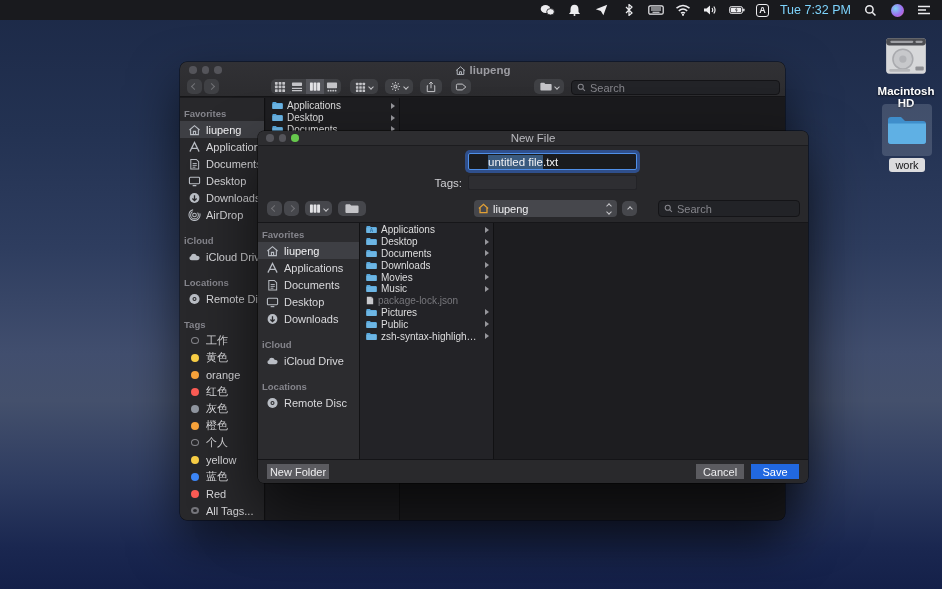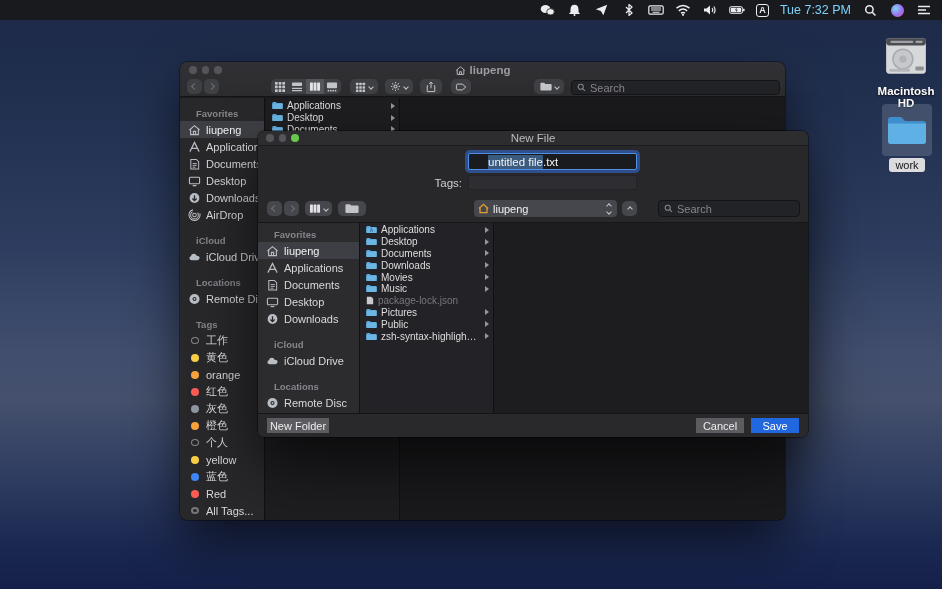--- a/index.html
+++ b/index.html
@@ -55,38 +55,38 @@
     border-bottom:1px solid #151517; }
   .fw-titlebar { position:absolute; top:0; left:0; right:0; height:16px; display:flex; align-items:center; padding-left:9px; }
   .fw-title-wrap { position:absolute; left:0; right:0; top:2px; display:flex; justify-content:center; align-items:center; gap:4px; }
   .fw-title { font-size:11.5px; color:#9c9ca2; font-weight:bold; }
   .fw-toolbar { position:absolute; top:17px; left:0; right:0; height:18px; }
   .fw-toolbar .tb-btn { position:absolute; height:15px; }
   .fw-sidebar { position:absolute; top:36px; left:0; width:85px; bottom:0; background:#28282b; border-right:1px solid #111113; overflow:hidden; }
   .fw-content { position:absolute; top:36px; left:86px; right:0; bottom:0; background:#1a1a1d; }
   .fw-col1 { position:absolute; left:0; top:0; width:134px; bottom:0; background:#1e1e21; border-right:1px solid #101012; }
 
-  .sb-label { font-size:9.5px; font-weight:bold; color:#85858c; padding:4px 0 2px 16px; white-space:nowrap; }
+  .sb-label { font-size:9.5px; font-weight:bold; color:#85858c; padding:4px 0 2px 4px; white-space:nowrap; }
   .sb-row { height:17px; display:flex; align-items:center; gap:5px; padding-left:8px; font-size:11px; color:#d9d9dc; white-space:nowrap; }
   .sb-row.sel { background:#3e3f44; color:#f2f2f4; }
   .sb-ic { width:13px; height:13px; flex:0 0 13px; display:flex; align-items:center; justify-content:center; }
   .sb-ic svg { display:block; }
   .tag-dot { width:8px; height:8px; border-radius:50%; flex:0 0 8px; margin:0 2.5px; }
   .tag-dot.outline { border:1.3px solid #86868c; background:transparent !important; width:7px; height:7px; }
   .tag-dot.ring { border:2px solid #76767c; background:transparent !important; width:7px; height:7px; }
 
   .list-row { height:11.8px; display:flex; align-items:center; gap:4px; padding:0 4px 0 6px; font-size:10px; color:#dededf; white-space:nowrap; }
   .list-row .lbl { overflow:hidden; text-overflow:ellipsis; }
   .list-row .spacer { flex:1; }
   .list-row .arr { width:0; height:0; border-left:4px solid #97979c; border-top:3px solid transparent; border-bottom:3px solid transparent; }
   .list-row.disabled { color:#77777c; }
   .fold { width:11px; height:9px; flex:0 0 11px; }
 
   
-  .dialog { position:absolute; left:258px; top:131px; width:550px; height:306px; border-radius:6px; background:#28282b;
+  .dialog { position:absolute; left:258px; top:131px; width:550px; height:352px; border-radius:6px; background:#28282b;
     box-shadow:0 28px 60px rgba(0,0,0,.65), 0 0 0 .5px rgba(0,0,0,.8); z-index:20; overflow:hidden; }
   .dg-titlebar { position:absolute; top:0; left:0; right:0; height:15px; background:#2d2d30; border-bottom:1px solid #1c1c1f;
     display:flex; align-items:center; padding-left:8px; }
   .dg-title { position:absolute; left:0; right:0; text-align:center; font-size:11.5px; color:#bababf; }
   .dg-form { position:absolute; top:15px; left:0; right:0; height:50px; }
   .dg-label { position:absolute; font-size:11.5px; color:#cfcfd3; text-align:right; width:200px; }
   .saveas-field { position:absolute; left:210px; top:7px; width:169px; height:17px; background:#1a1b1e;
     border:1px solid #4f8fe8; border-radius:2px; box-shadow:0 0 0 3px rgba(52,112,220,.55);
     display:flex; align-items:center; font-size:11.5px; color:#f2f2f4; padding-left:19px; white-space:nowrap; }
   .saveas-field .selhl { background:#3a5a7e; padding:1px 0; }

